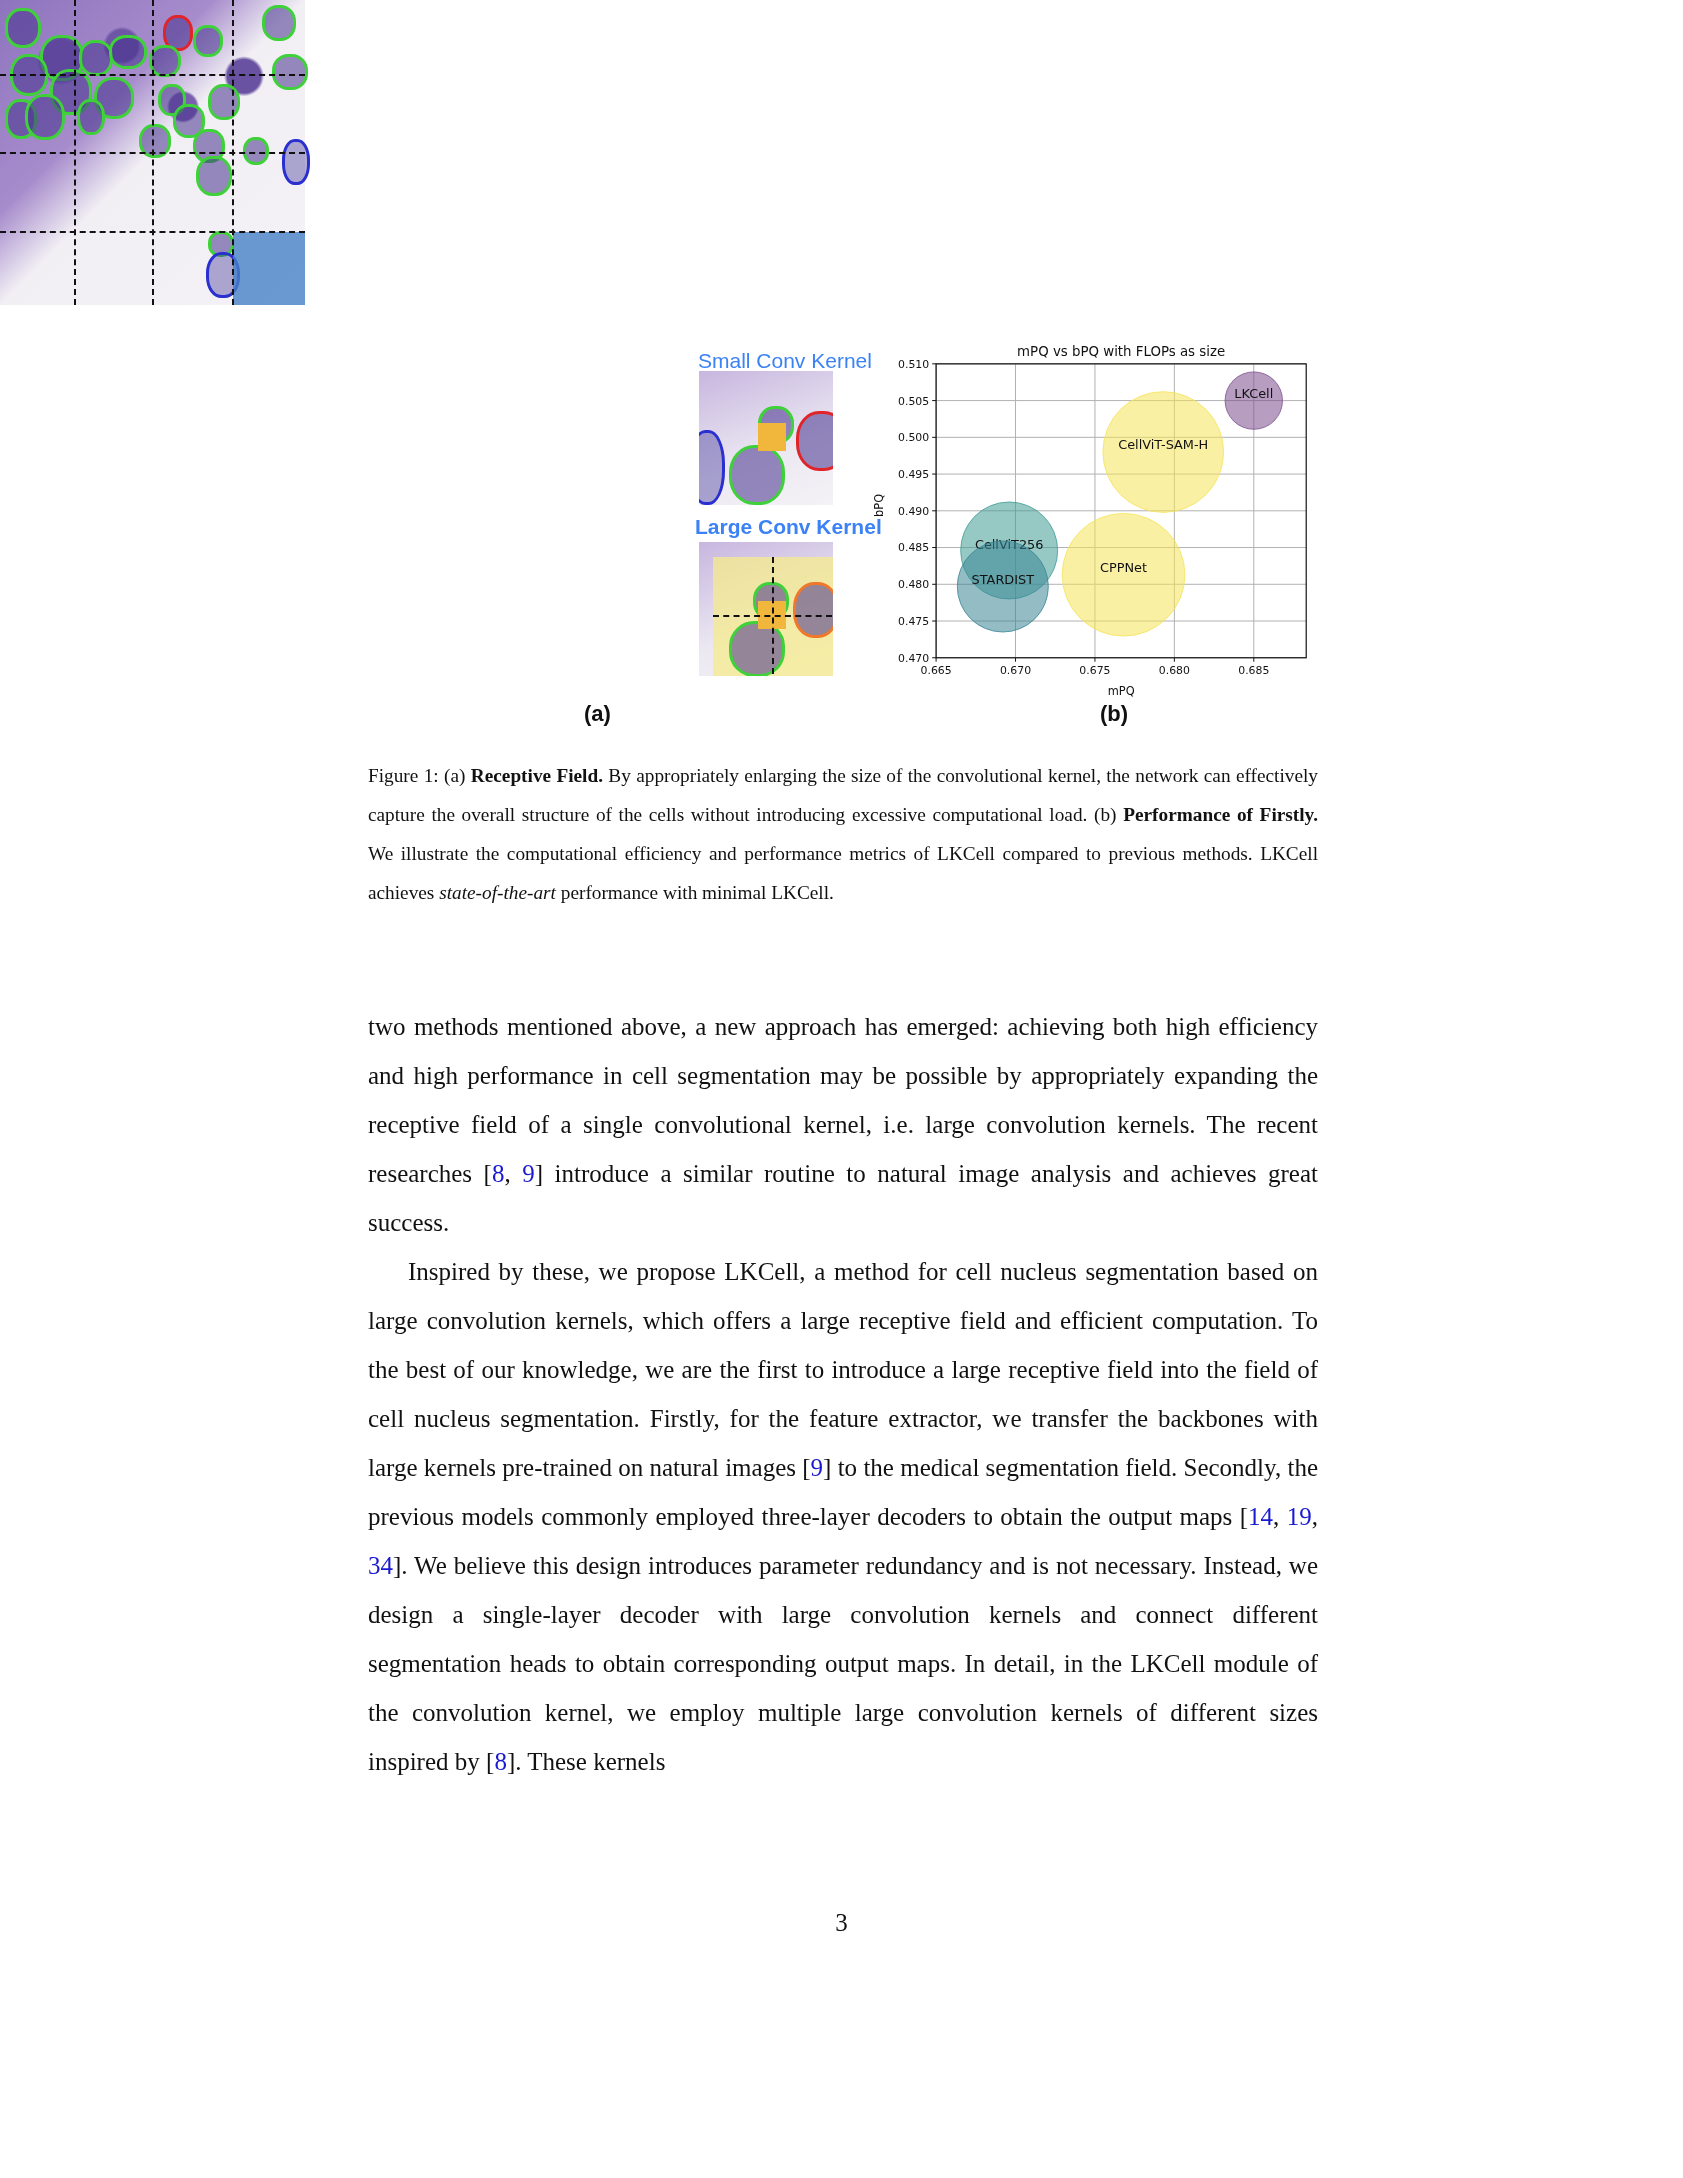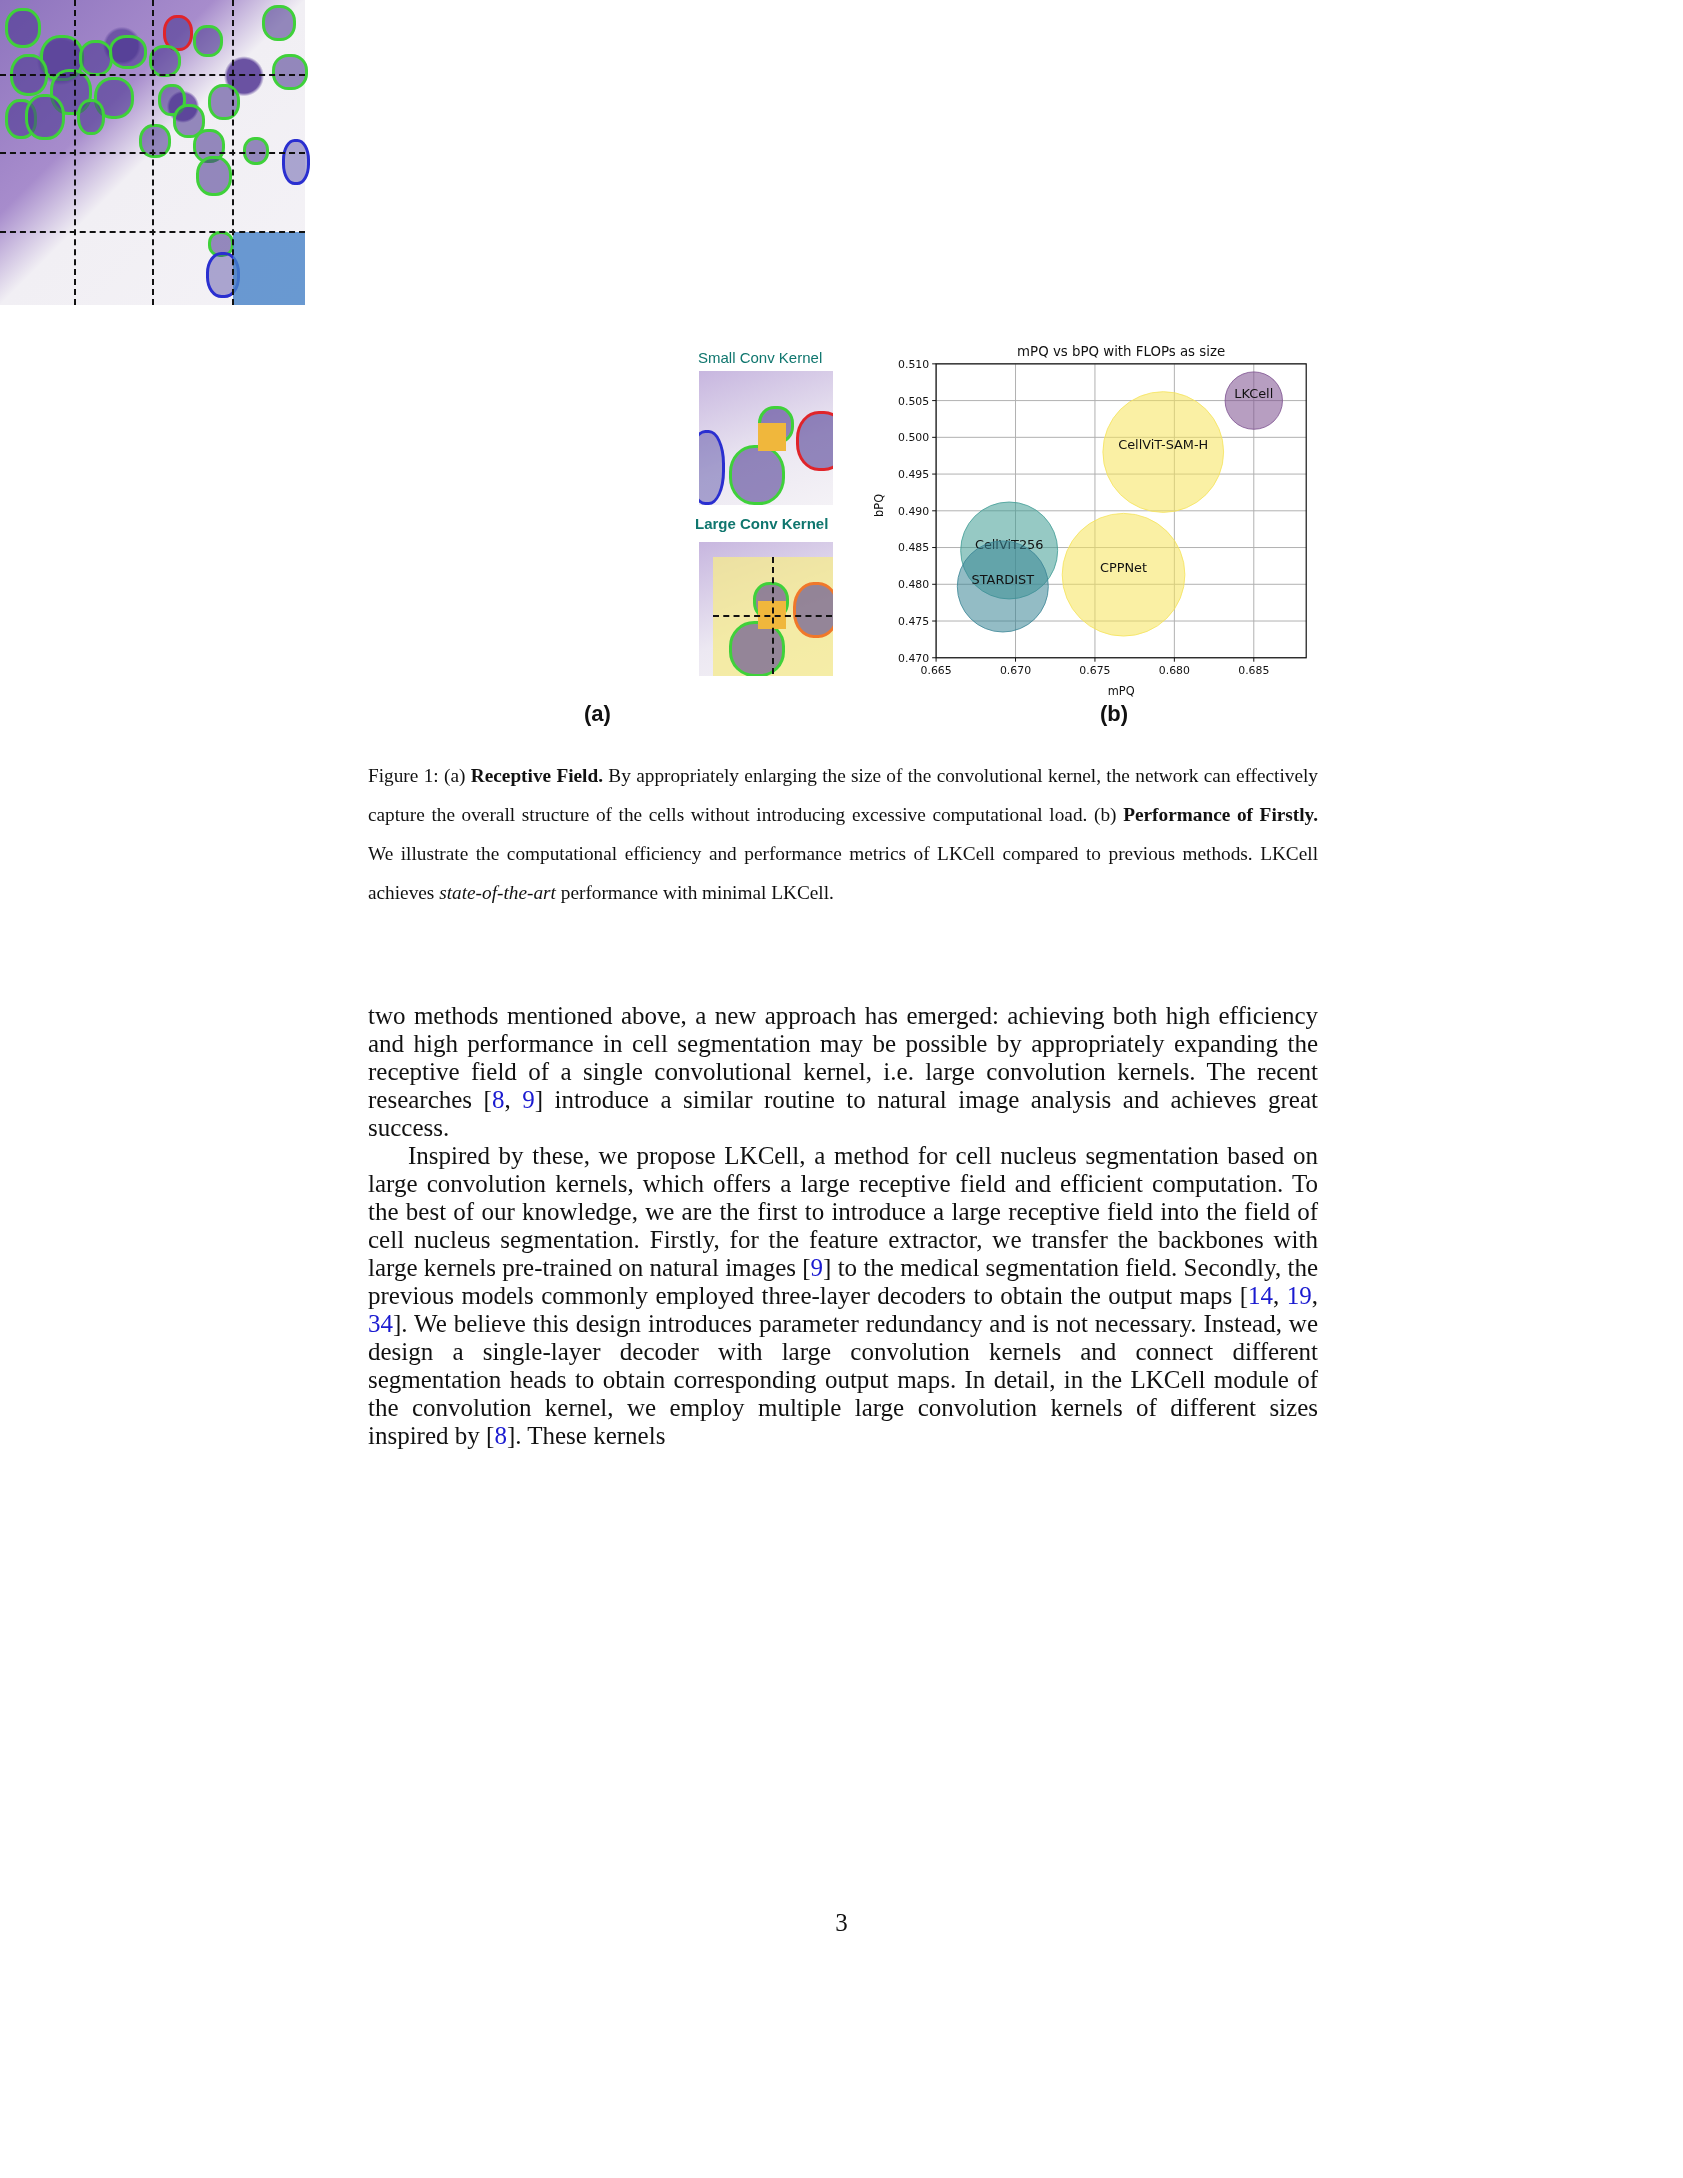--- a/index.html
+++ b/index.html
@@ -15,27 +15,27 @@
                 linear-gradient(135deg, #8e74be 0%, #a78ccc 35%, #f1eff4 50%, #f4f2f6 100%); }
   .cell { position:absolute; border:3px solid #3fd13a; border-radius:45%; background:rgba(70,50,140,0.55); }
   .cell.red { border-color:#e0242a; }
   .cell.blue { border-color:#2a2fd0; background:rgba(60,50,150,0.4); }
   .hline, .vline { position:absolute; }
   .hline { height:0; border-top:2px dashed #111; left:0; width:100%; }
   .vline { width:0; border-left:2px dashed #111; top:0; height:100%; }
   #panel-a-blue { position:absolute; left:233px; top:232px; width:72px; height:73px; background:rgba(70,130,200,0.8); }
   .inset { position:absolute; width:134px; height:134px; overflow:hidden;
            background: linear-gradient(160deg, #c7b6df 0%, #ece8f2 60%, #f4f2f6 100%); }
-  .inset-label { position:absolute; font-family:"Liberation Sans", "DejaVu Sans", sans-serif; font-size:15px; color:#0f766e; white-space:nowrap; }
+  .inset-label { position:absolute; font-family:"Liberation Sans", "DejaVu Sans", sans-serif; font-size:21px; color:#3b82f6; white-space:nowrap; }
   .sub-label { position:absolute; font-family:"Liberation Sans", "DejaVu Sans", sans-serif; font-weight:bold; font-size:22px; color:#111; }
   
   #chart { position:absolute; left:851px; top:337px; width:475px; height:406px; }
   .caption { position:absolute; left:368px; width:950px; font-size:19.3px; line-height:39px; text-align:justify; }
   .caption b { font-weight:bold;margin-top:32px; }
-  .body-text { position:absolute; left:368px; width:950px; font-size:25px; line-height:28px; text-align:justify; }
+  .body-text { position:absolute; left:368px; width:950px; font-size:25px; line-height:49px; text-align:justify; }
   .body-text p { margin:0; }
   .indent { text-indent:40px; }
   .cite { color:#1a1ad0; }
   .page-num { position:absolute; left:0; width:1683px; top:1909px; text-align:center; font-size:25px; }
 </style>
 </head>
 <body>
 
 <div class="fig">
   <div id="panel-a-main">

